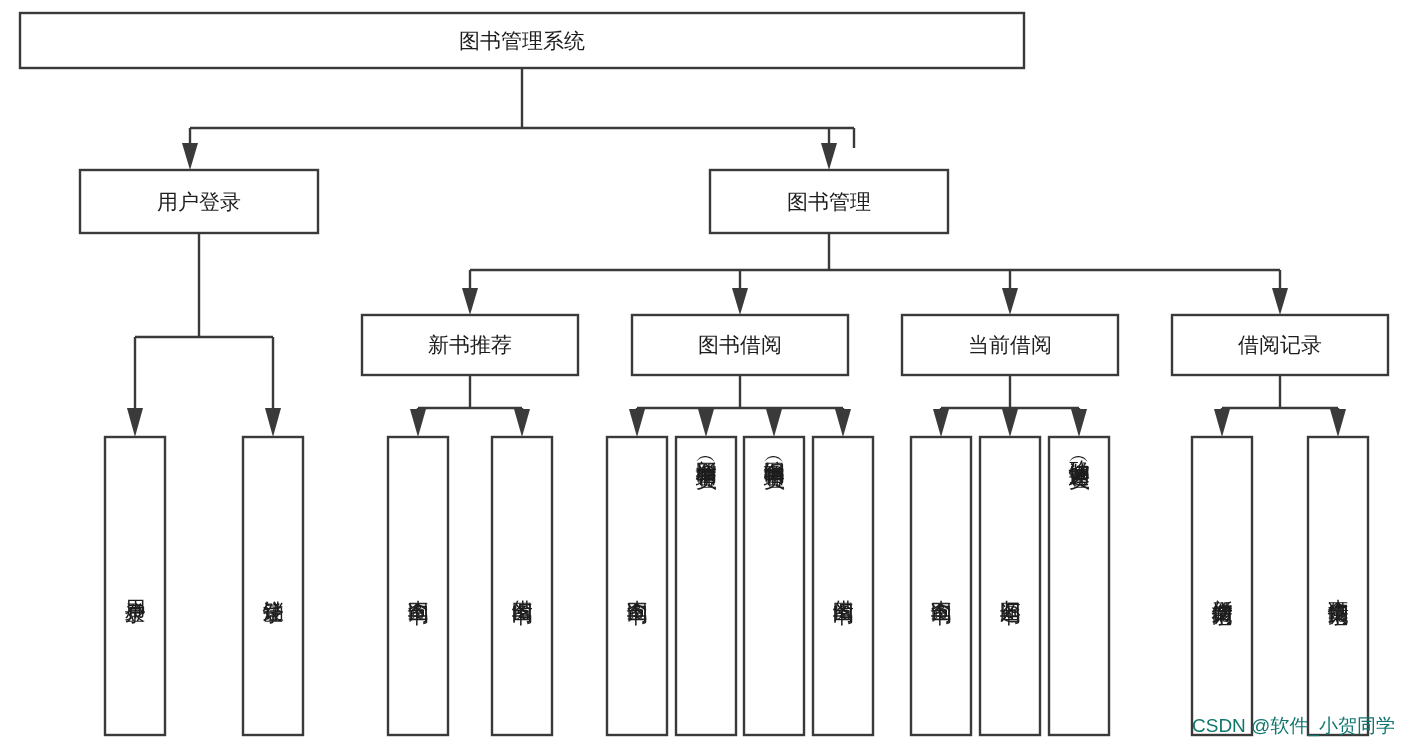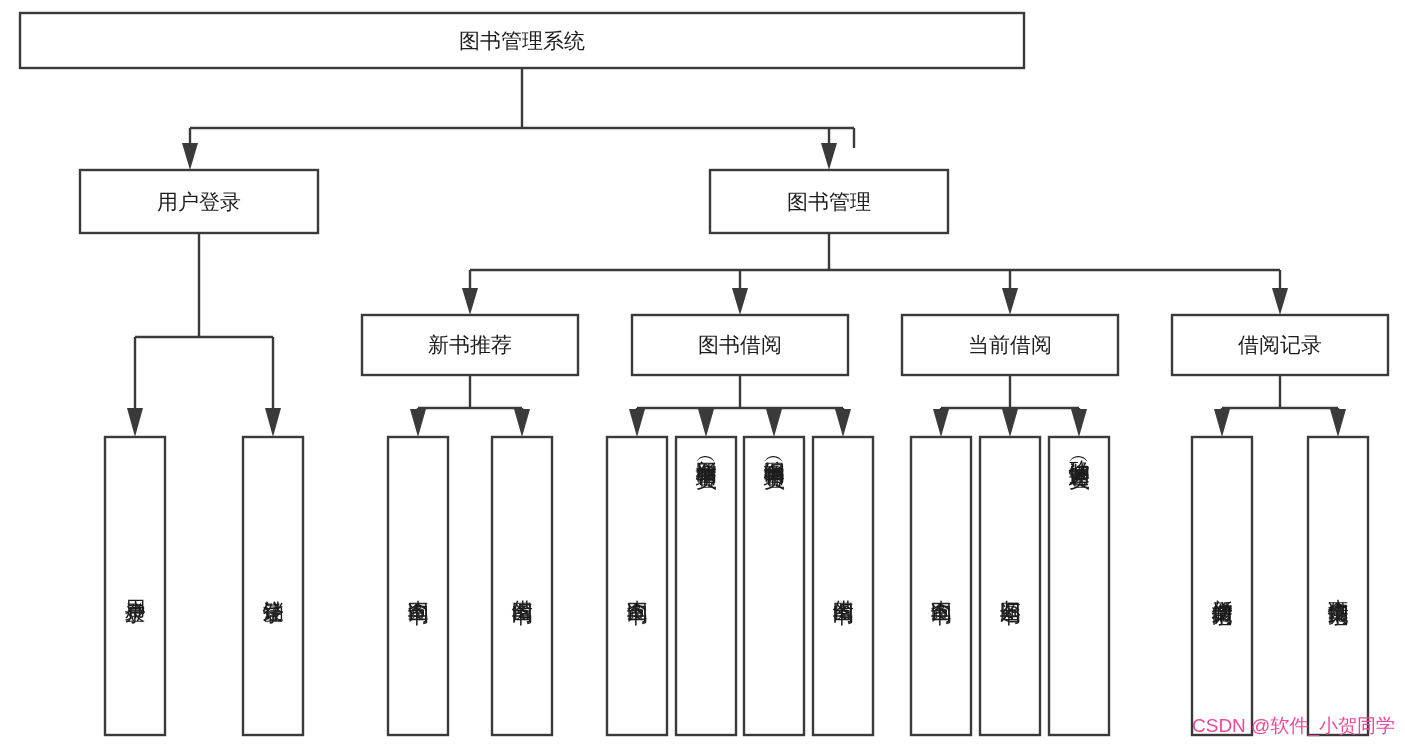--- a/index.html
+++ b/index.html
@@ -62,21 +62,21 @@
     white-space: nowrap;
     pointer-events: none;
   }
   .node-label-v.top-aligned {
     justify-content: flex-start;
   }
   .watermark {
     position: absolute;
     font-family: "Liberation Sans", "DejaVu Sans", sans-serif;
     font-size: 19px;
-    color: #ec4899;
+    color: #0f766e;
     white-space: nowrap;
     user-select: none;
   }
 </style>
 </head>
 <body>
 
 <div id="diagram-root">
 
   <svg class="diagram-canvas" viewBox="0 0 1405 747">

